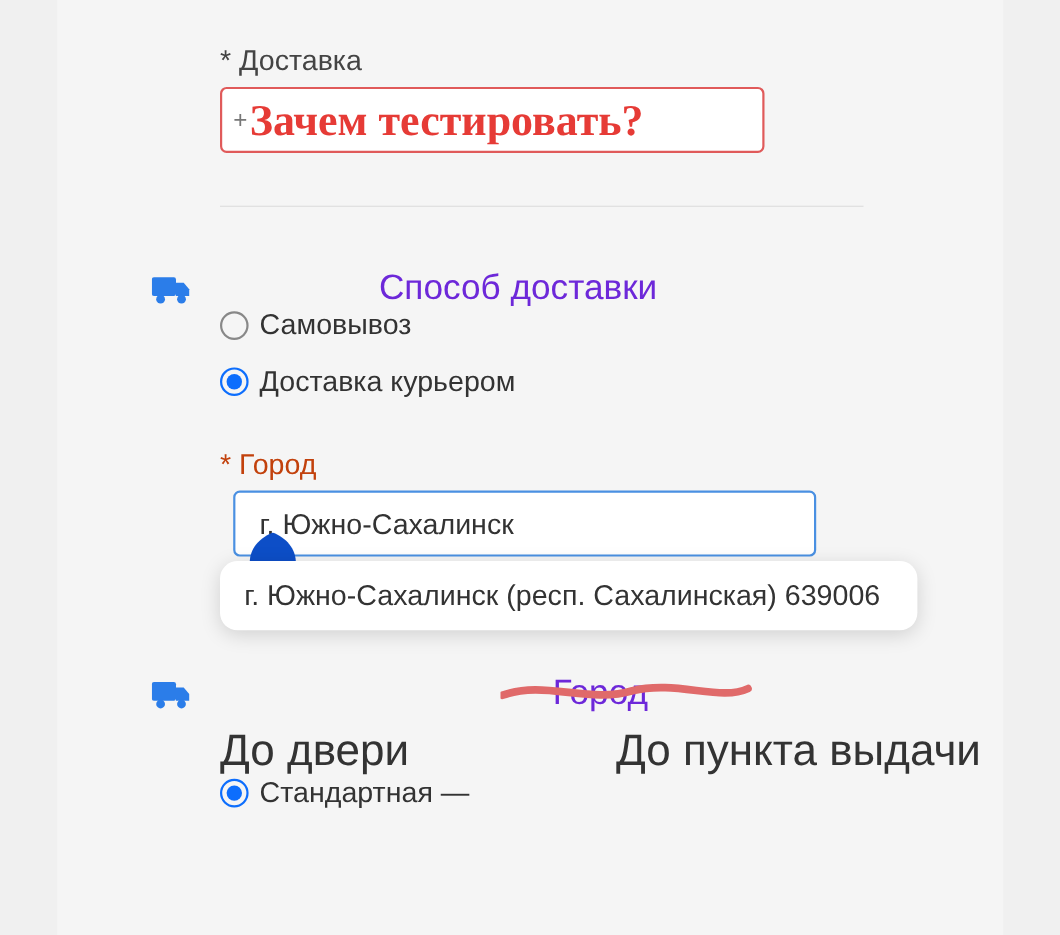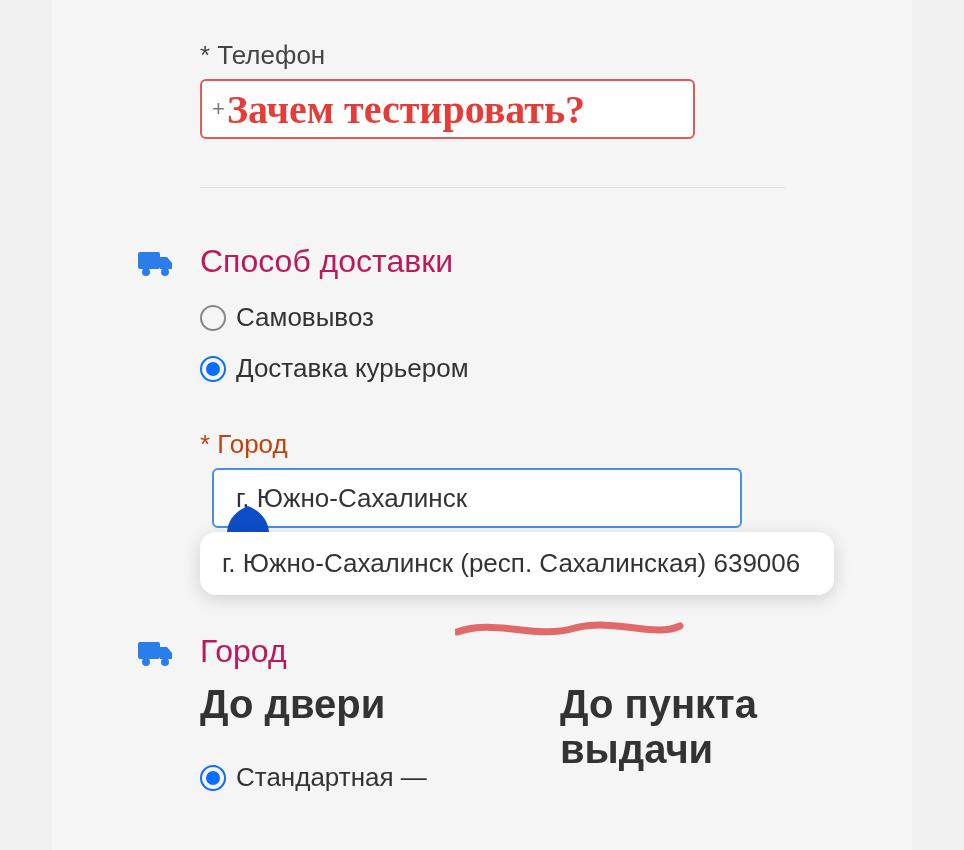--- a/index.html
+++ b/index.html
@@ -68,25 +68,25 @@
     .section-icon {
       width: 36px;
       height: 30px;
       margin-left: -62px;
       margin-right: 26px;
       margin-top: 6px;
       flex-shrink: 0;
     }
     .section-title {
       font-size: 32px;
-      color: #be185d;
+      color: #6d28d9;
       font-weight: 400;
+      text-align: center;
     }
     .radio-group {
-      margin-top: 22px;
     }
     .radio-row {
       display: flex;
       align-items: center;
       margin-bottom: 20px;
       cursor: pointer;
     }
     .radio-circle {
       width: 26px;
       height: 26px;
@@ -174,40 +174,39 @@
     .tariffs-cols {
       display: flex;
       gap: 100px;
     }
     .tariff-col {
       min-width: 260px;
     }
     .tariff-heading {
       font-size: 40px;
       color: #333;
-      font-weight: 700;
+      font-weight: 400;
       margin-top: 12px;
     }
     .tariff-radio {
-      margin-top: 35px;
       display: flex;
       align-items: center;
     }
     .tariff-text {
       font-size: 26px;
       color: #333;
     }
   </style>
 </head>
 <body>
 
 <div class="panel">
   <div class="content">
 
-    <div class="field-label">* Телефон</div>
+    <div class="field-label">* Доставка</div>
     <div class="phone-input-wrap">
       <span class="phone-prefix">+</span>
       <span class="annotation-overlay">Зачем тестировать?</span>
     </div>
 
     <hr class="divider">
 
     <div class="section">
       <span class="section-icon">
         <svg viewBox="0 0 36 30" width="36" height="30">

